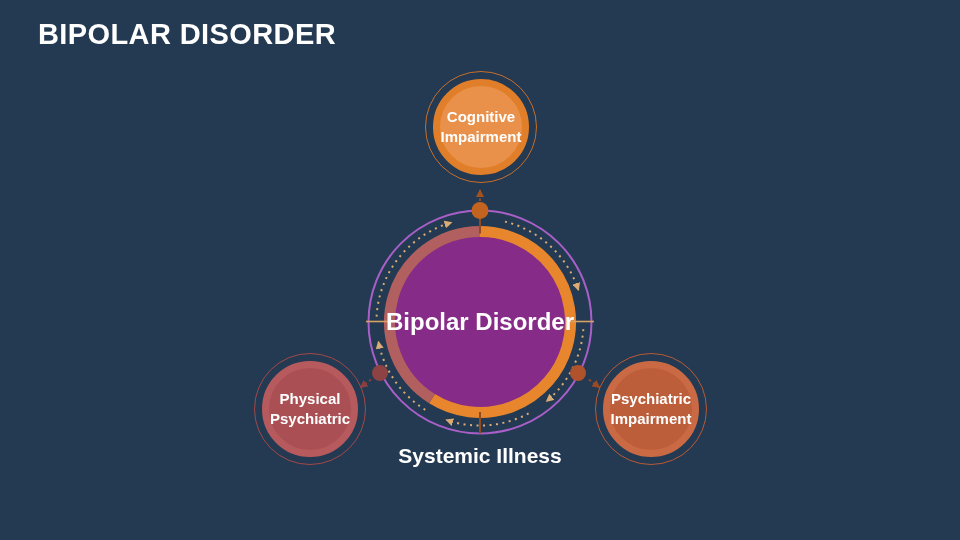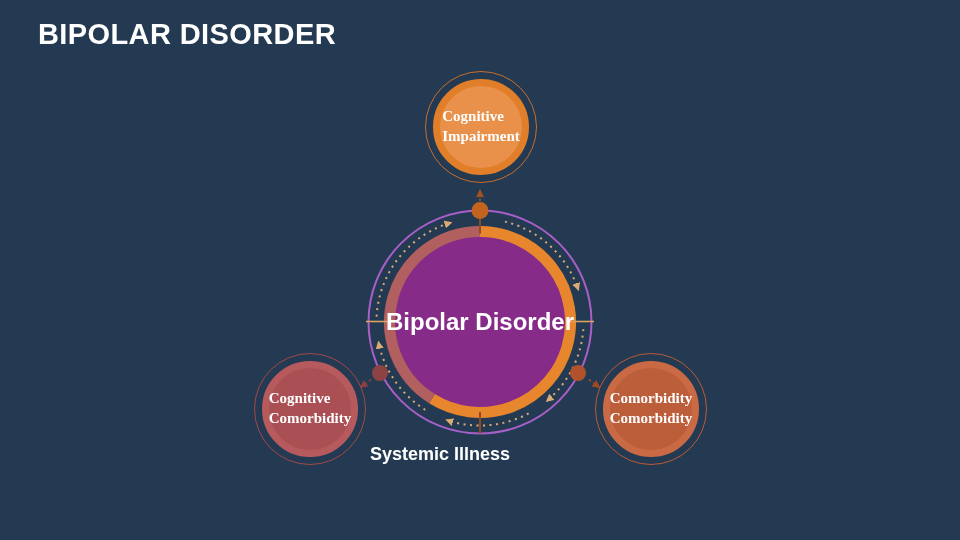--- a/index.html
+++ b/index.html
@@ -16,32 +16,32 @@
     color:var(--title-text,#fff);
   }
   .diagram-svg{position:absolute;left:0;top:0;}
   .center-label{
     position:absolute;left:370px;top:308px;width:220px;
     text-align:center;font-size:24px;font-weight:700;
     color:var(--label-text,#fff);
   }
   .footer-label{
     position:absolute;left:370px;top:444px;width:220px;
-    text-align:left;font-size:18px;font-weight:700;
+    text-align:center;font-size:21px;font-weight:700;
     color:var(--label-text,#fff);
   }
   .node{
     position:absolute;width:112px;height:112px;border-radius:50%;
     border:1.5px solid;box-sizing:border-box;
     display:flex;align-items:center;justify-content:center;
   }
   .node-fill{
     width:96px;height:96px;border-radius:50%;border:7px solid;
     box-sizing:border-box;display:flex;align-items:center;justify-content:center;
-    text-align:left;padding:4px;font-family:Liberation Serif, serif;
+    text-align:center;padding:4px;
   }
   .node-text{
     color:var(--label-text,#fff);font-size:15px;font-weight:600;line-height:1.32;
   }
   .node-cognitive{left:425px;top:71px;border-color:var(--node-cognitive-outline);}
   .node-cognitive .node-fill{background:var(--node-cognitive-fill);border-color:var(--node-cognitive-border);}
   .node-physical{left:254px;top:353px;border-color:var(--node-physical-outline);}
   .node-physical .node-fill{background:var(--node-physical-fill);border-color:var(--node-physical-border);}
   .node-psychiatric{left:595px;top:353px;border-color:var(--node-psychiatric-outline);}
   .node-psychiatric .node-fill{background:var(--node-psychiatric-fill);border-color:var(--node-psychiatric-border);}
@@ -102,25 +102,25 @@
   <div class="center-label">Bipolar Disorder</div>
 
   <div class="node node-cognitive">
     <div class="node-fill">
       <span class="node-text">Cognitive Impairment</span>
     </div>
   </div>
 
   <div class="node node-physical">
     <div class="node-fill">
-      <span class="node-text">Cognitive Comorbidity</span>
+      <span class="node-text">Physical Psychiatric</span>
     </div>
   </div>
 
   <div class="node node-psychiatric">
     <div class="node-fill">
-      <span class="node-text">Comorbidity Comorbidity</span>
+      <span class="node-text">Psychiatric Impairment</span>
     </div>
   </div>
 
   <div class="footer-label">Systemic Illness</div>
 
 </div>
 
 </body></html>

